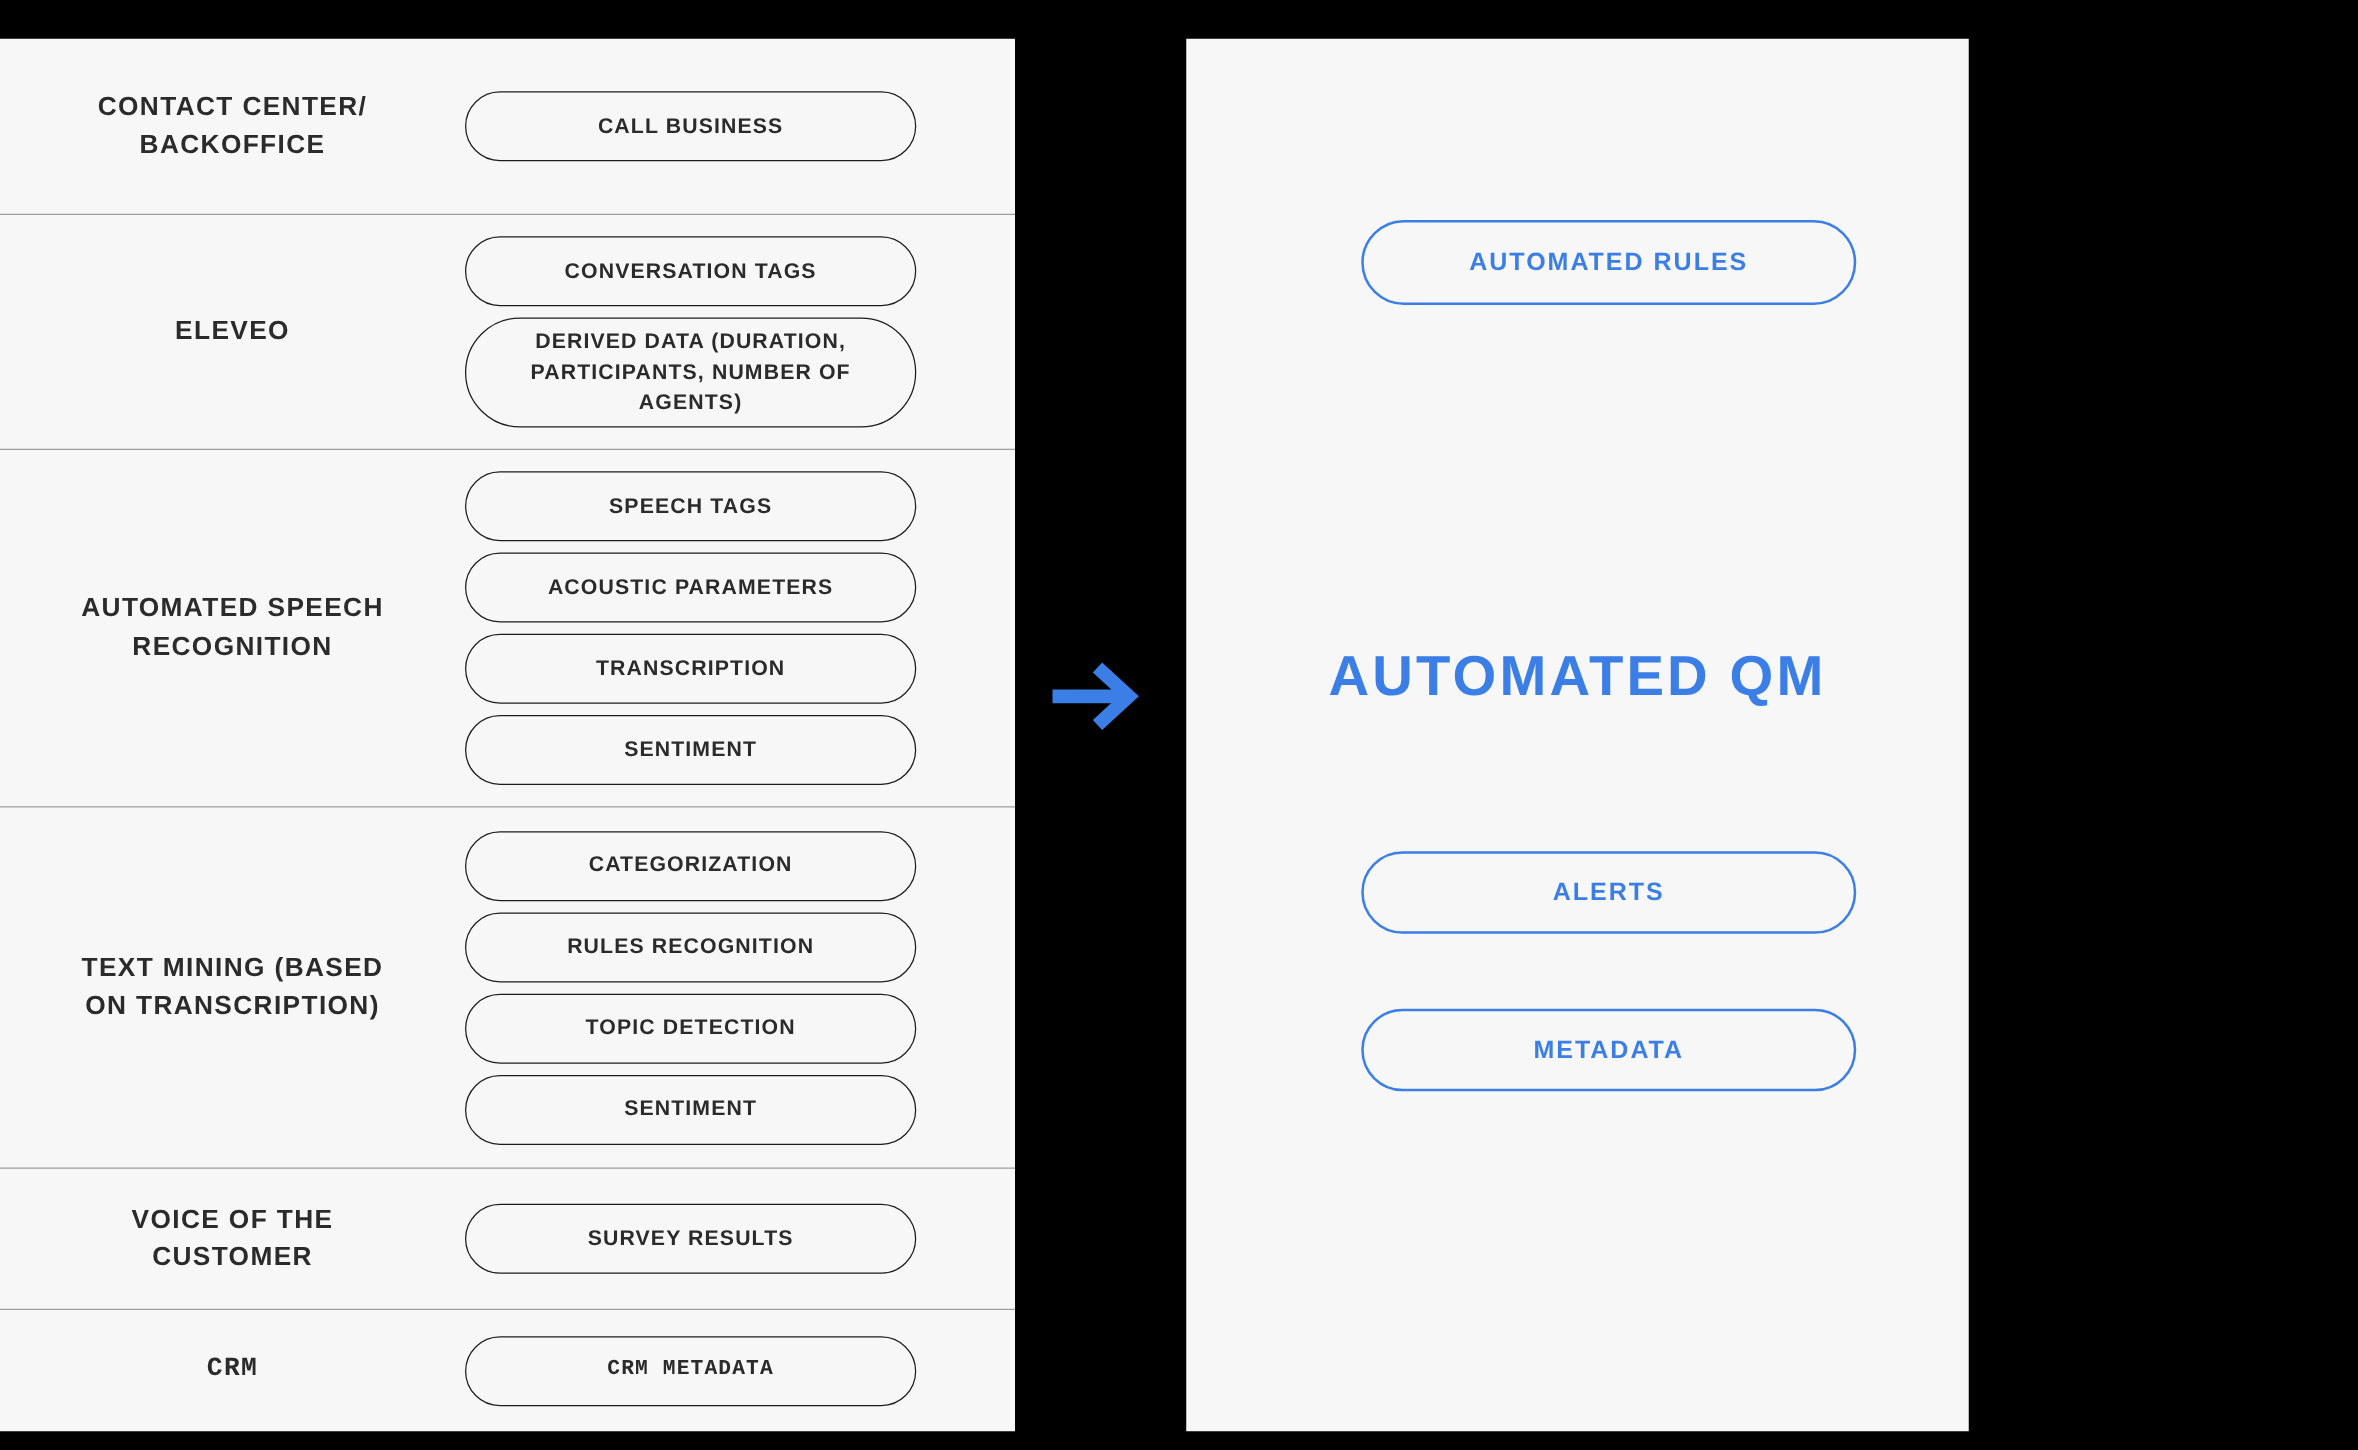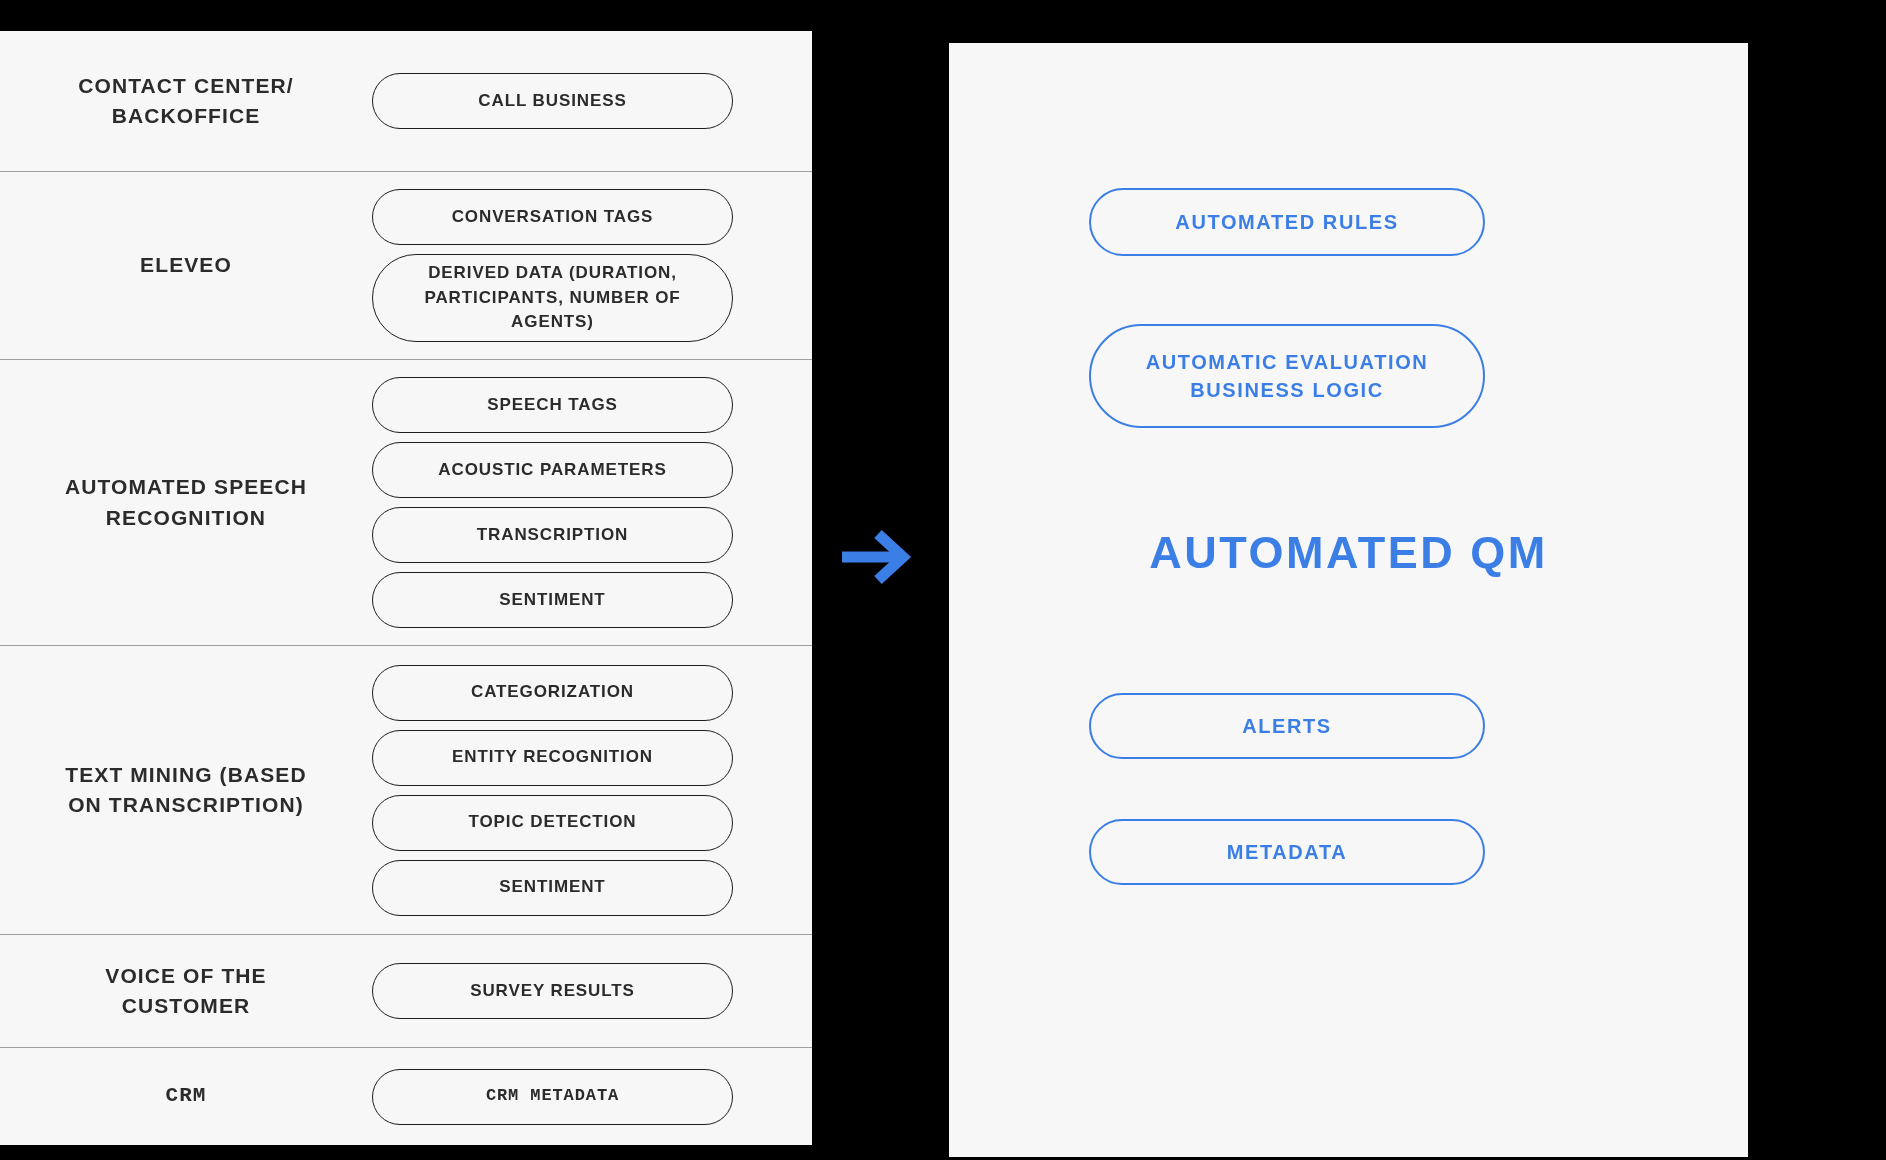--- a/index.html
+++ b/index.html
@@ -18,21 +18,21 @@
     background: var(--canvas-bg, #000);
     padding-left: 28px;
   }
   .panel {
     position: absolute;
     top: 31px;
     height: 1114px;
     background: var(--panel-bg, #f7f7f7);
   }
   .left-panel { left: 0; width: 812px; }
-  .right-panel { left: 949px; width: 799px; margin-top: 12px; }
+  .right-panel { left: 949px; width: 626px; }
 
   
   .row {
     display: flex;
     align-items: center;
     box-sizing: border-box;
     border-bottom: 1px solid var(--divider, #9e9e9e);
   }
   .row:last-child { border-bottom: none; }
   .left-panel .row:nth-child(1) { height: 141px; }
@@ -155,21 +155,21 @@
           <div class="pill">ACOUSTIC PARAMETERS</div>
           <div class="pill">TRANSCRIPTION</div>
           <div class="pill">SENTIMENT</div>
         </div>
       </div>
       <div class="row">
         <div class="row-label">TEXT MINING (BASED
 ON TRANSCRIPTION)</div>
         <div class="pill-stack">
           <div class="pill">CATEGORIZATION</div>
-          <div class="pill">ENTITY RECOGNITION</div>
+          <div class="pill">RULES RECOGNITION</div>
           <div class="pill">TOPIC DETECTION</div>
           <div class="pill">SENTIMENT</div>
         </div>
       </div>
       <div class="row">
         <div class="row-label">VOICE OF THE
 CUSTOMER</div>
         <div class="pill-stack">
           <div class="pill">SURVEY RESULTS</div>
         </div>
@@ -183,22 +183,20 @@
     </section>
 
   <svg class="flow-arrow" width="80" height="60" viewBox="0 0 80 60" aria-hidden="true">
     <line x1="1" y1="30" x2="60" y2="30" stroke="var(--accent, #3b7ee6)" stroke-width="11"></line>
     <path d="M37 7 L62 30 L37 53" fill="none" stroke="var(--accent, #3b7ee6)" stroke-width="11" stroke-linejoin="miter"></path>
   </svg>
 
   <section class="panel right-panel">
     <div class="rpill rpill-rules">AUTOMATED RULES</div>
 
-    <div class="rpill rpill-eval">AUTOMATIC EVALUATION
-BUSINESS LOGIC</div>
 
     <h1 class="qm-title">AUTOMATED QM</h1>
 
     <div class="rpill rpill-alerts">ALERTS</div>
 
     <div class="rpill rpill-workflow">METADATA</div>
   </section>
 
 </div>
 

